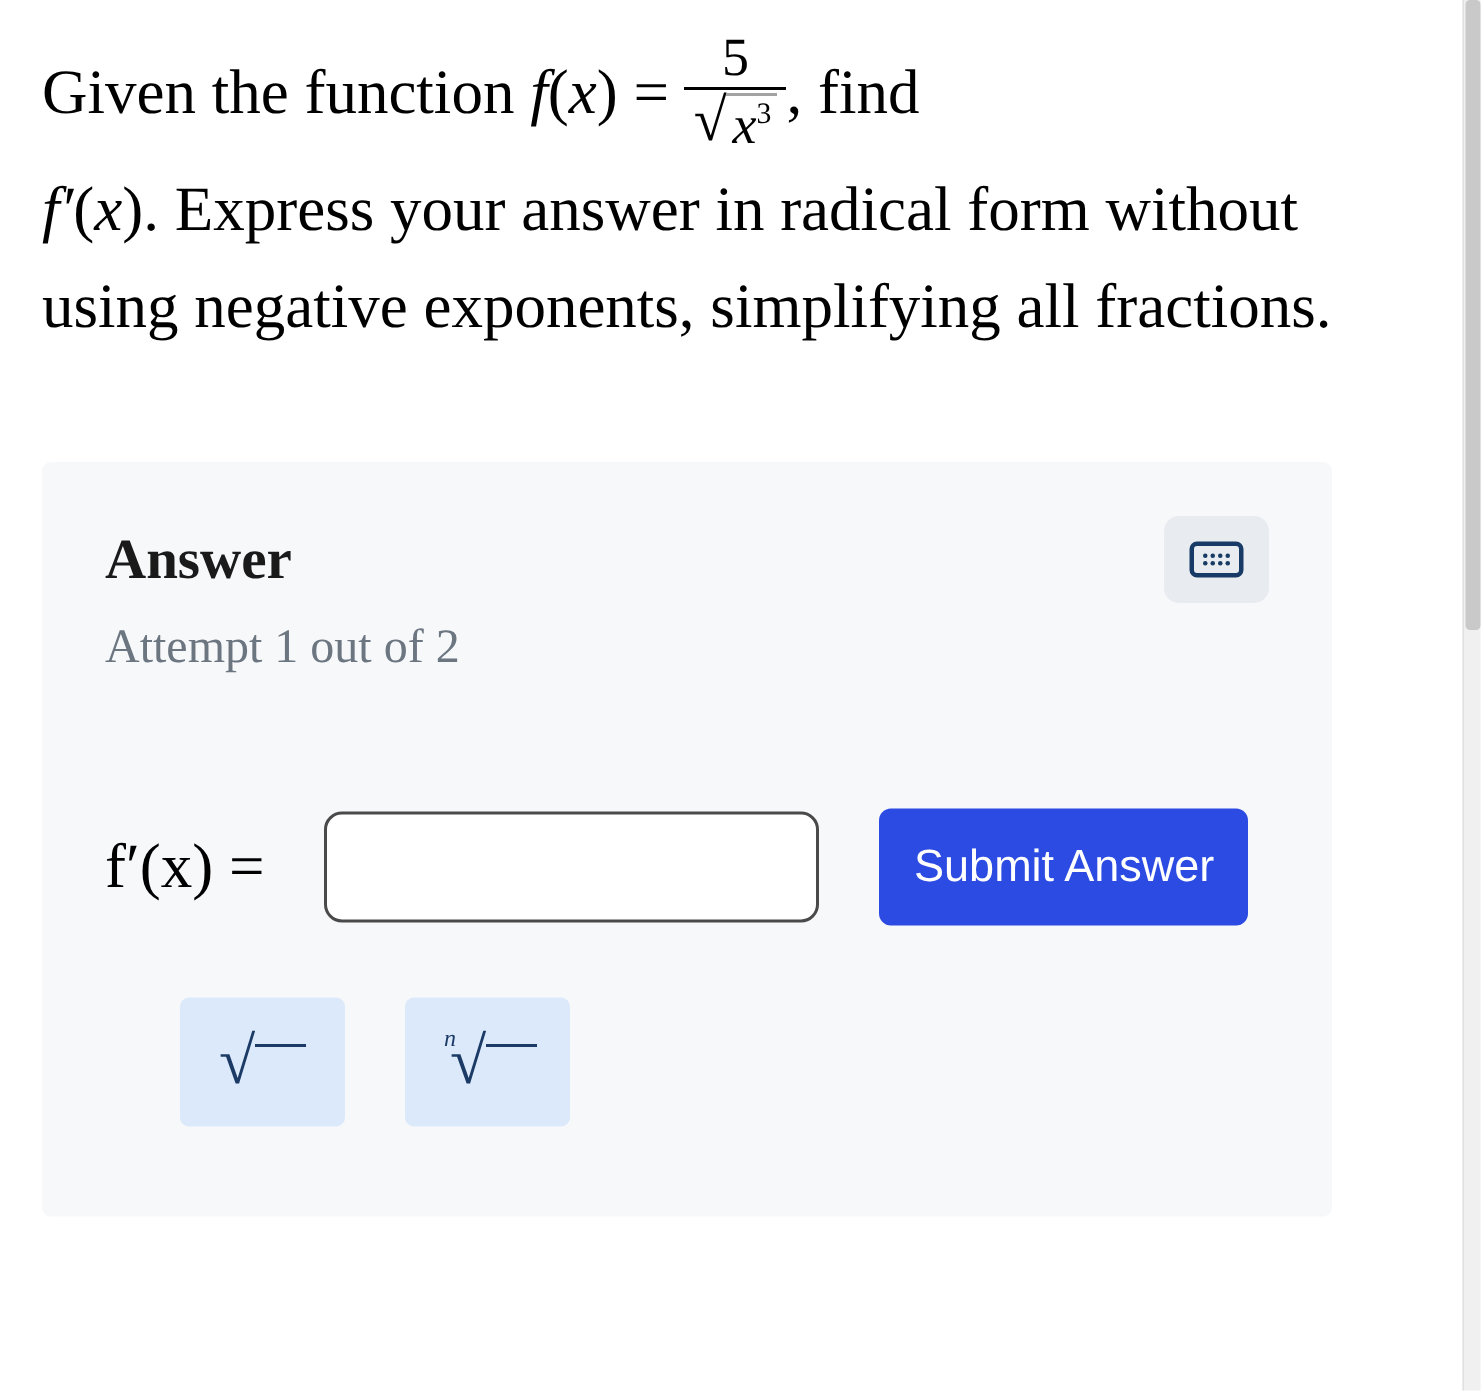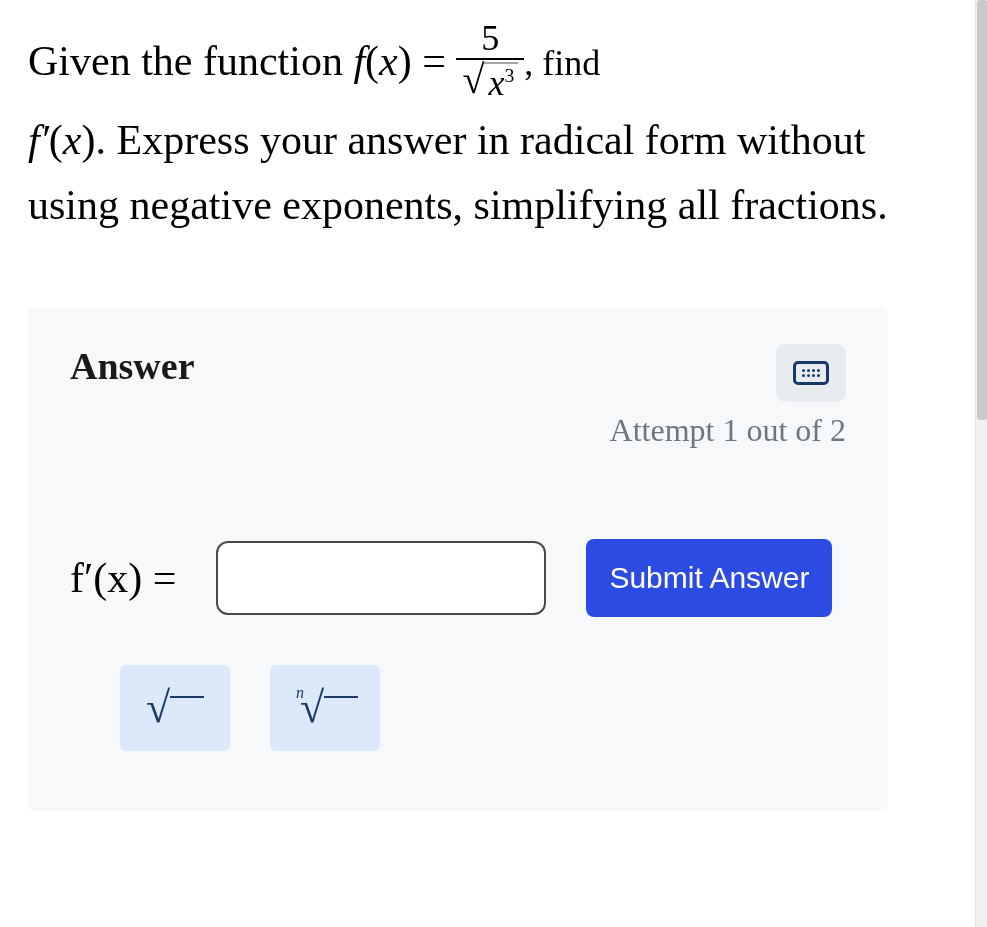--- a/index.html
+++ b/index.html
@@ -57,21 +57,21 @@
 
   .answer-card {
     background:#f6f8fa;
     border-radius:6px;
     padding: 36px 42px 60px 42px;
     width: 100%;
   }
   .answer-head {
     display:flex;
     justify-content:space-between;
-    align-items:flex-start;
+    align-items:center;
   }
   .answer-title {
     font-family: Georgia, serif;
     font-weight:bold;
     font-size:38px;
     color:#1a1a1a;
   }
   .keypad-btn {
     width:70px; height:58px;
     background:#e8ebef;
@@ -96,21 +96,20 @@
   }
   .keypad-icon .dot {
     width:3px;height:3px;background:#173b66;border-radius:50%;
   }
 
   .attempt {
     font-family: Georgia, serif;
     font-size:32px;
     color:#6c7680;
     margin-top:10px;
-    text-align:right;
   }
 
   .input-row {
     margin-top: 90px;
     display:flex;
     align-items:center;
     gap: 40px;
     flex-wrap:wrap;
   }
   .lhs {
@@ -176,21 +175,21 @@
     <span class="frac">
       <span class="num">5</span>
       <span class="den">
         <span class="sqrt-wrap">
           <span class="sqrt-sign">√</span>
           <span class="sqrt-body">
             <span class="math-i">x</span><sup class="exp">3</sup>
           </span>
         </span>
       </span>
-    </span><span style="font-size:36px;">, find </span>
+    </span><span style="font-size:42px;">, find </span>
     <br>
     <span class="math-i">f</span><span class="math-i" style="position:relative;">′</span><span>(</span><span class="math-i">x</span><span>)</span><span>. Express your answer in radical form without using negative exponents, simplifying all fractions.</span>
   </div>
 
   <div class="answer-card">
     <div class="answer-head">
       <div class="answer-title">Answer</div>
       <div class="keypad-btn">
         <div class="keypad-icon">
           <div class="dotcol">

